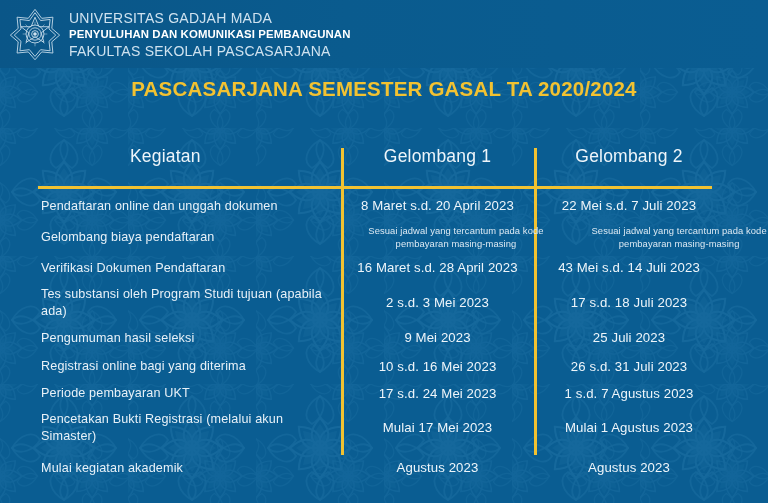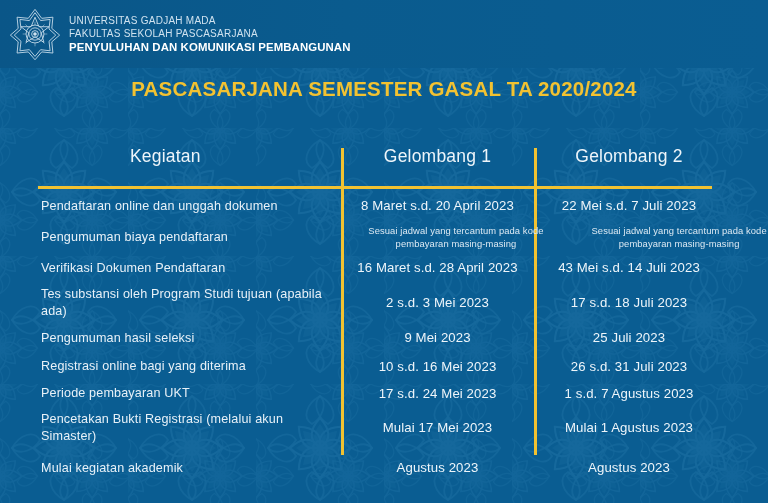--- a/index.html
+++ b/index.html
@@ -48,21 +48,21 @@
     flex: 0 0 auto;
   }
   #org-lines {
     display: flex;
     flex-direction: column;
     justify-content: center;
     line-height: 1.32;
     padding-top: 1px;
   }
   .org-line {
-    font-size: 10px;
+    font-size: 14px;
     letter-spacing: 0.25px;
     color: #cfe2ef;
     white-space: nowrap;
   }
   .org-line.strong {
     font-weight: bold;
     color: #ffffff;
     letter-spacing: 0.1px;
     font-size: 11.4px;
   }
@@ -248,22 +248,22 @@
             <line x1="38" y1="62" x2="33" y2="67"></line>
             <line x1="62" y1="62" x2="67" y2="67"></line>
           </g>
         </g>
         <circle cx="50" cy="50" r="3.2" fill="#cfe2ef"></circle>
       </svg>
     </div>
 
     <div id="org-lines">
       <div class="org-line">UNIVERSITAS GADJAH MADA</div>
+      <div class="org-line strong">PENYULUHAN DAN KOMUNIKASI PEMBANGUNAN</div>
       <div class="org-line">FAKULTAS SEKOLAH PASCASARJANA</div>
-      <div class="org-line strong">PENYULUHAN DAN KOMUNIKASI PEMBANGUNAN</div>
     </div>
   </div>
 
   <div id="title-block">
     <div class="title-line">PASCASARJANA SEMESTER GASAL TA 2020/2024</div>
   </div>
 
   <div id="table-area">
 
     <div class="vdiv" id="vdiv-1"></div>
@@ -276,21 +276,21 @@
       <div class="th" id="th-gel2">Gelombang 2</div>
     </div>
 
     <div id="tbody">
         <div class="row" style="height: 30px;">
           <div class="c-act">Pendaftaran  online  dan unggah dokumen</div>
           <div class="c-g1">8 Maret s.d. 20 April 2023</div>
           <div class="c-g2">22 Mei s.d. 7 Juli 2023</div>
         </div>
         <div class="row small" style="height: 32px;">
-          <div class="c-act">Pengumuman biaya pendaftaran</div>
+          <div class="c-act">Gelombang biaya pendaftaran</div>
           <div class="c-g1">Sesuai jadwal yang tercantum pada kode pembayaran masing-masing</div>
           <div class="c-g2">Sesuai jadwal yang tercantum pada kode pembayaran masing-masing</div>
         </div>
         <div class="row" style="height: 30px;">
           <div class="c-act">Verifikasi Dokumen Pendaftaran</div>
           <div class="c-g1">16 Maret s.d. 28 April 2023</div>
           <div class="c-g2">43 Mei s.d. 14 Juli 2023</div>
         </div>
         <div class="row two-line" style="height: 40px;">
           <div class="c-act">Tes substansi oleh Program Studi tujuan (apabila ada)</div>

